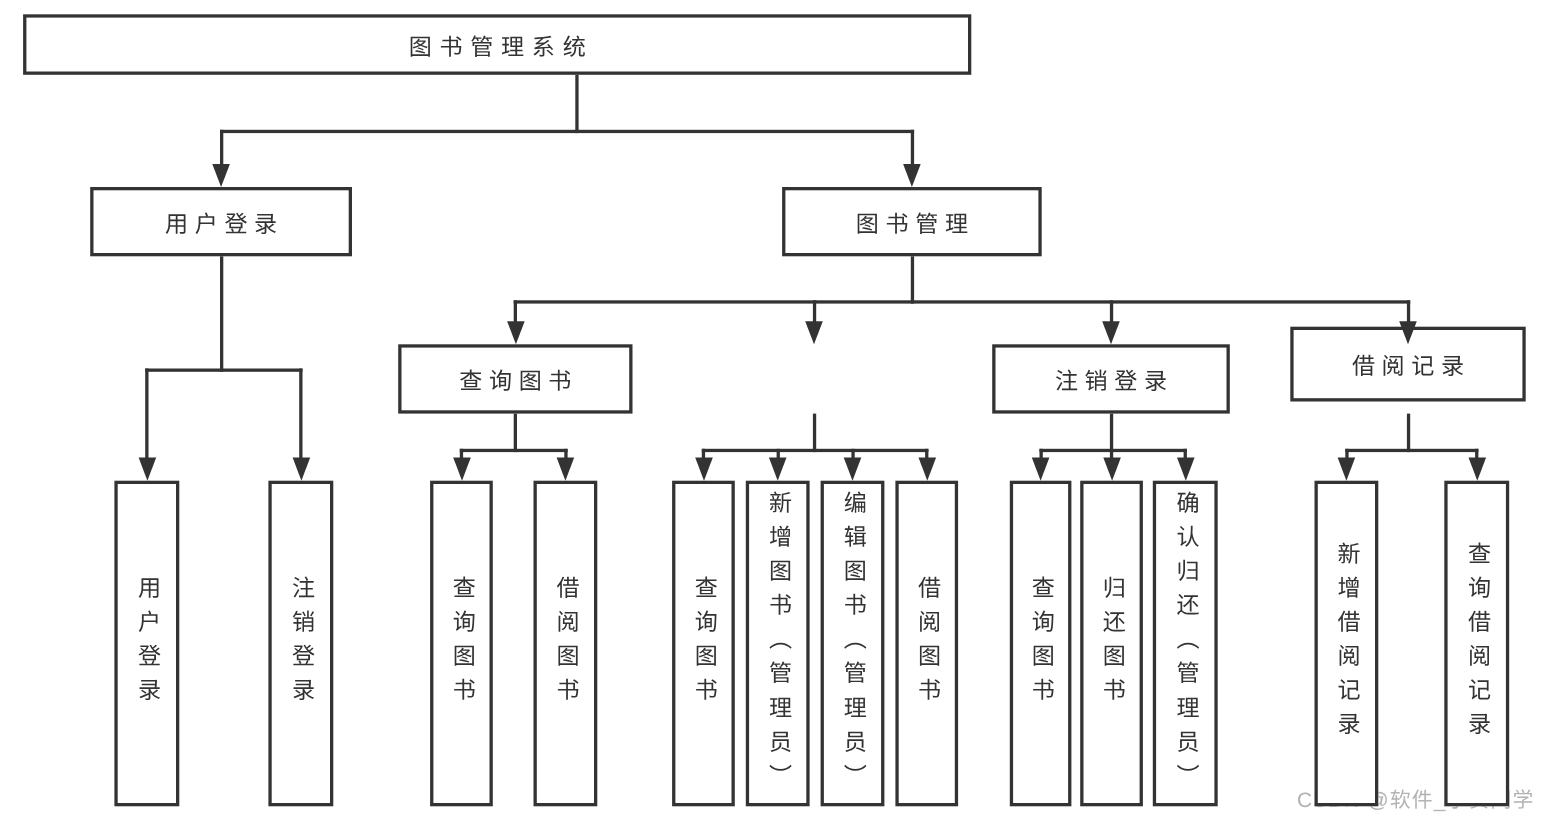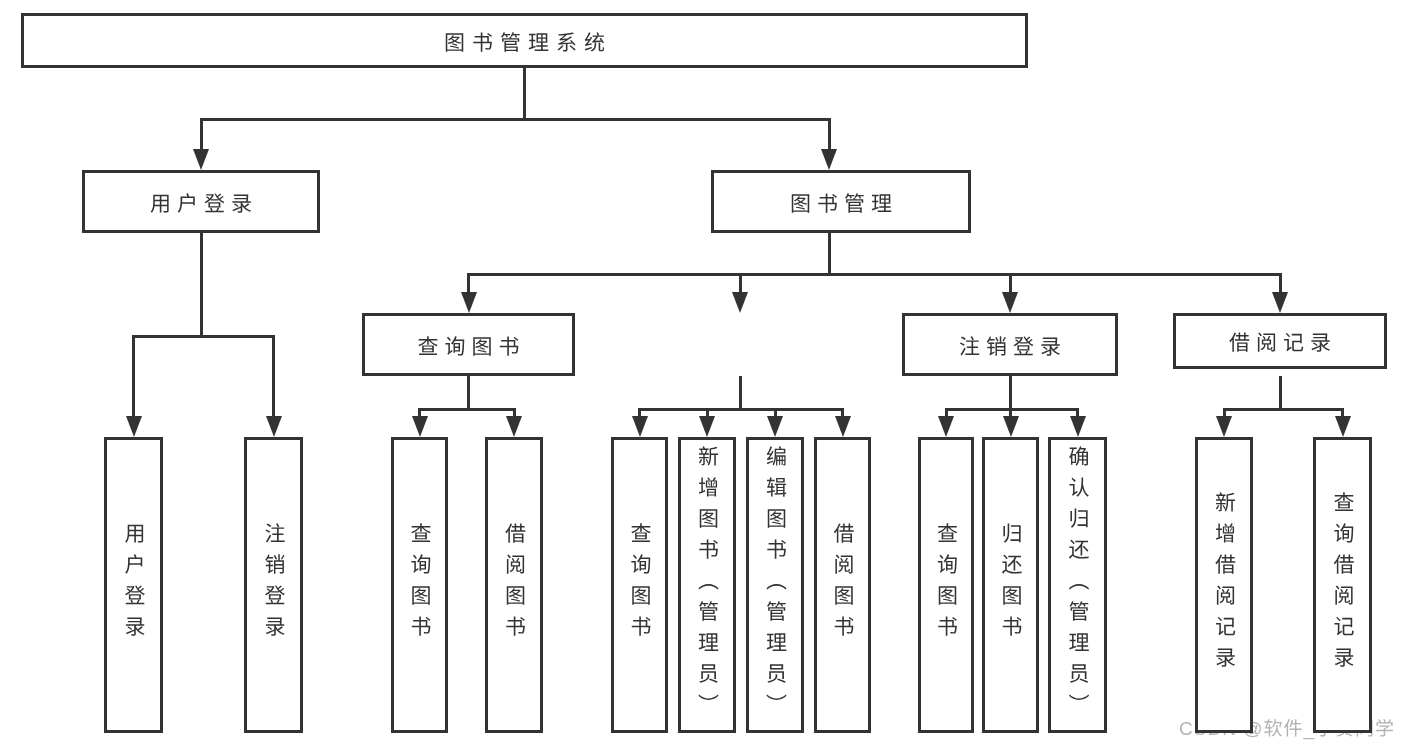--- a/index.html
+++ b/index.html
@@ -64,36 +64,36 @@
     color: var(--watermark-color, #b3b3b3);
     white-space: nowrap;
     pointer-events: none;
   }
 </style>
 </head>
 <body>
 
 <div id="canvas">
   <div id="watermark">CSDN @软件_小贺同学</div>
-<div class="node level-1" style="left: 21px; top: 13px; width: 1007px; height: 55px;">
+<div class="node level-1" style="left: 21px; top: 13px; width: 862px; height: 55px;">
       <span class="label">图书管理系统</span>
     </div>
     <div class="node level-2" style="left: 82px; top: 170px; width: 238px; height: 63px;">
       <span class="label">用户登录</span>
     </div>
-    <div class="node level-2" style="left: 711px; top: 170px; width: 260px; height: 63px; justify-content: center;">
+    <div class="node level-2" style="left: 711px; top: 170px; width: 236px; height: 63px; justify-content: center;">
       <span class="label">图书管理</span>
     </div>
     <div class="node level-3" style="left: 362px; top: 313px; width: 213px; height: 63px;">
       <span class="label">查询图书</span>
     </div>
     <div class="node level-3" style="left: 902px; top: 313px; width: 216px; height: 63px;">
       <span class="label">注销登录</span>
     </div>
-    <div class="node level-3" style="left: 1173px; top: 313px; width: 214px; height: 56px;">
+    <div class="node level-3" style="left: 1173px; top: 297px; width: 214px; height: 68px;">
       <span class="label">借阅记录</span>
     </div>
     <div class="node level-4 vertical" style="left: 104px; top: 437px; width: 59px; height: 296px;">
       <span class="label">用户登录</span>
     </div>
     <div class="node level-4 vertical" style="left: 244px; top: 437px; width: 59px; height: 296px;">
       <span class="label">注销登录</span>
     </div>
     <div class="node level-4 vertical" style="left: 391px; top: 437px; width: 57px; height: 296px;">
       <span class="label">查询图书</span>

